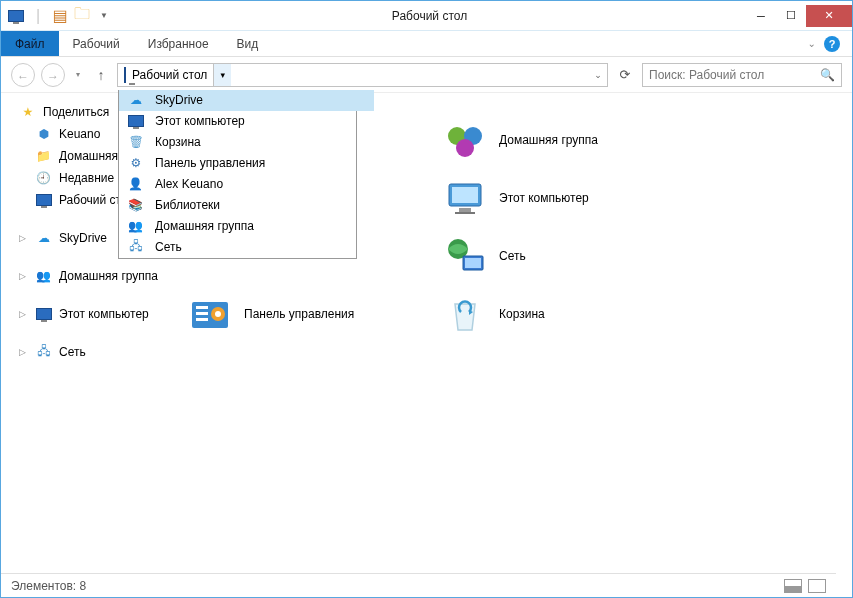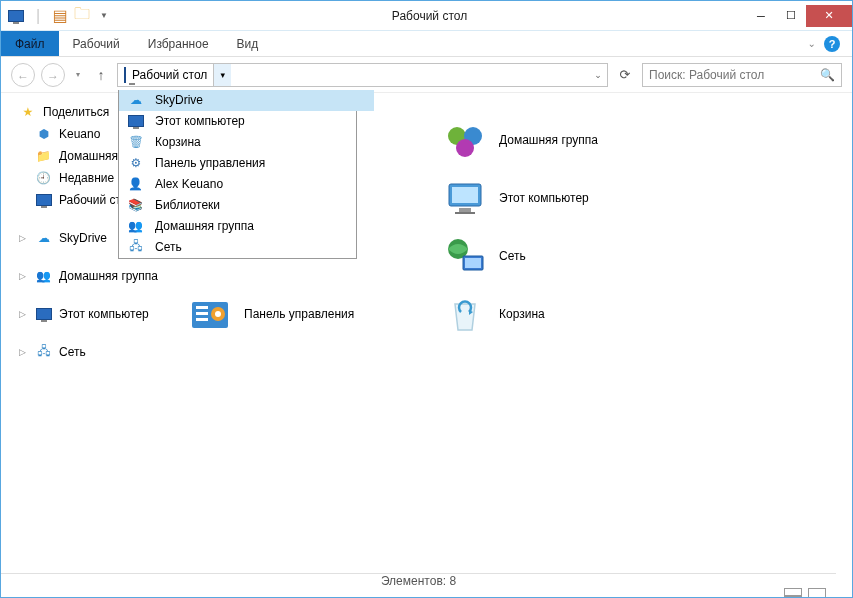--- a/index.html
+++ b/index.html
@@ -51,21 +51,21 @@
 .sidebar .node.child { padding-left: 30px; }
 .sidebar .gap { height: 16px; }
 .sidebar .tri { width: 10px; font-size: 9px; color: #888; }
 .sidebar .ni { width: 18px; height: 16px; display: flex; align-items: center; justify-content: center; }
 
 .main { flex: 1; padding: 18px 10px; display: flex; flex-wrap: wrap; align-content: flex-start; }
 .item { width: 255px; height: 58px; display: flex; align-items: center; gap: 10px; padding-left: 10px; font-size: 12px; }
 .item .bigicon { width: 48px; height: 48px; display: flex; align-items: center; justify-content: center; font-size: 36px; }
 
 
-.status { position: absolute; bottom: 0; left: 0; right: 16px; height: 24px; border-top: 1px solid #e0e0e0; display: flex; align-items: center; padding: 0 10px; font-size: 12px; color: #555; flex-direction: column; }
+.status { position: absolute; bottom: 0; left: 0; right: 16px; height: 24px; border-top: 1px solid #e0e0e0; display: flex; align-items: center; padding: 0 10px; font-size: 12px; color: #555; }
 .status .views { margin-left: auto; display: flex; gap: 6px; }
 .status .views .v { width: 18px; height: 14px; border: 1px solid #999; }
 
 
 .svg-desktop { width:16px; height:12px; background:#2a6cbf; border:1px solid #1a4a8a; position:relative; }
 .svg-desktop::after { content:""; position:absolute; bottom:-3px; left:4px; width:6px; height:2px; background:#888; }
 </style>
 </head>
 <body>
 

